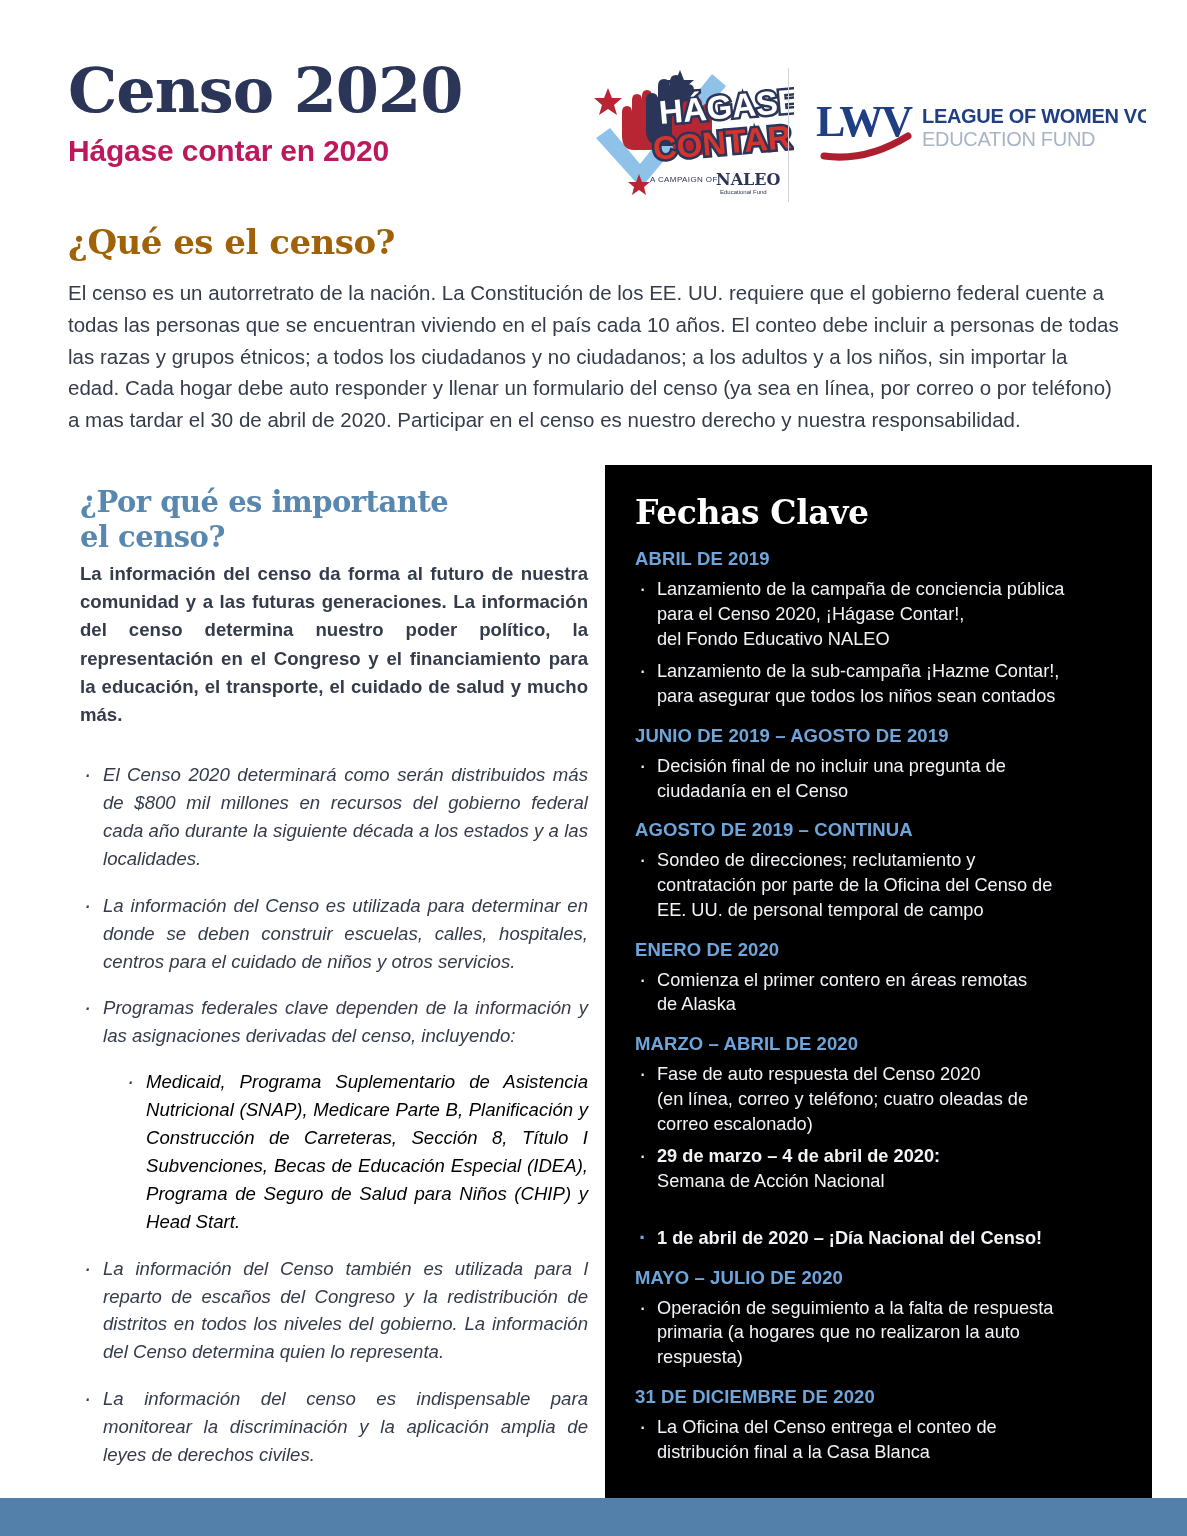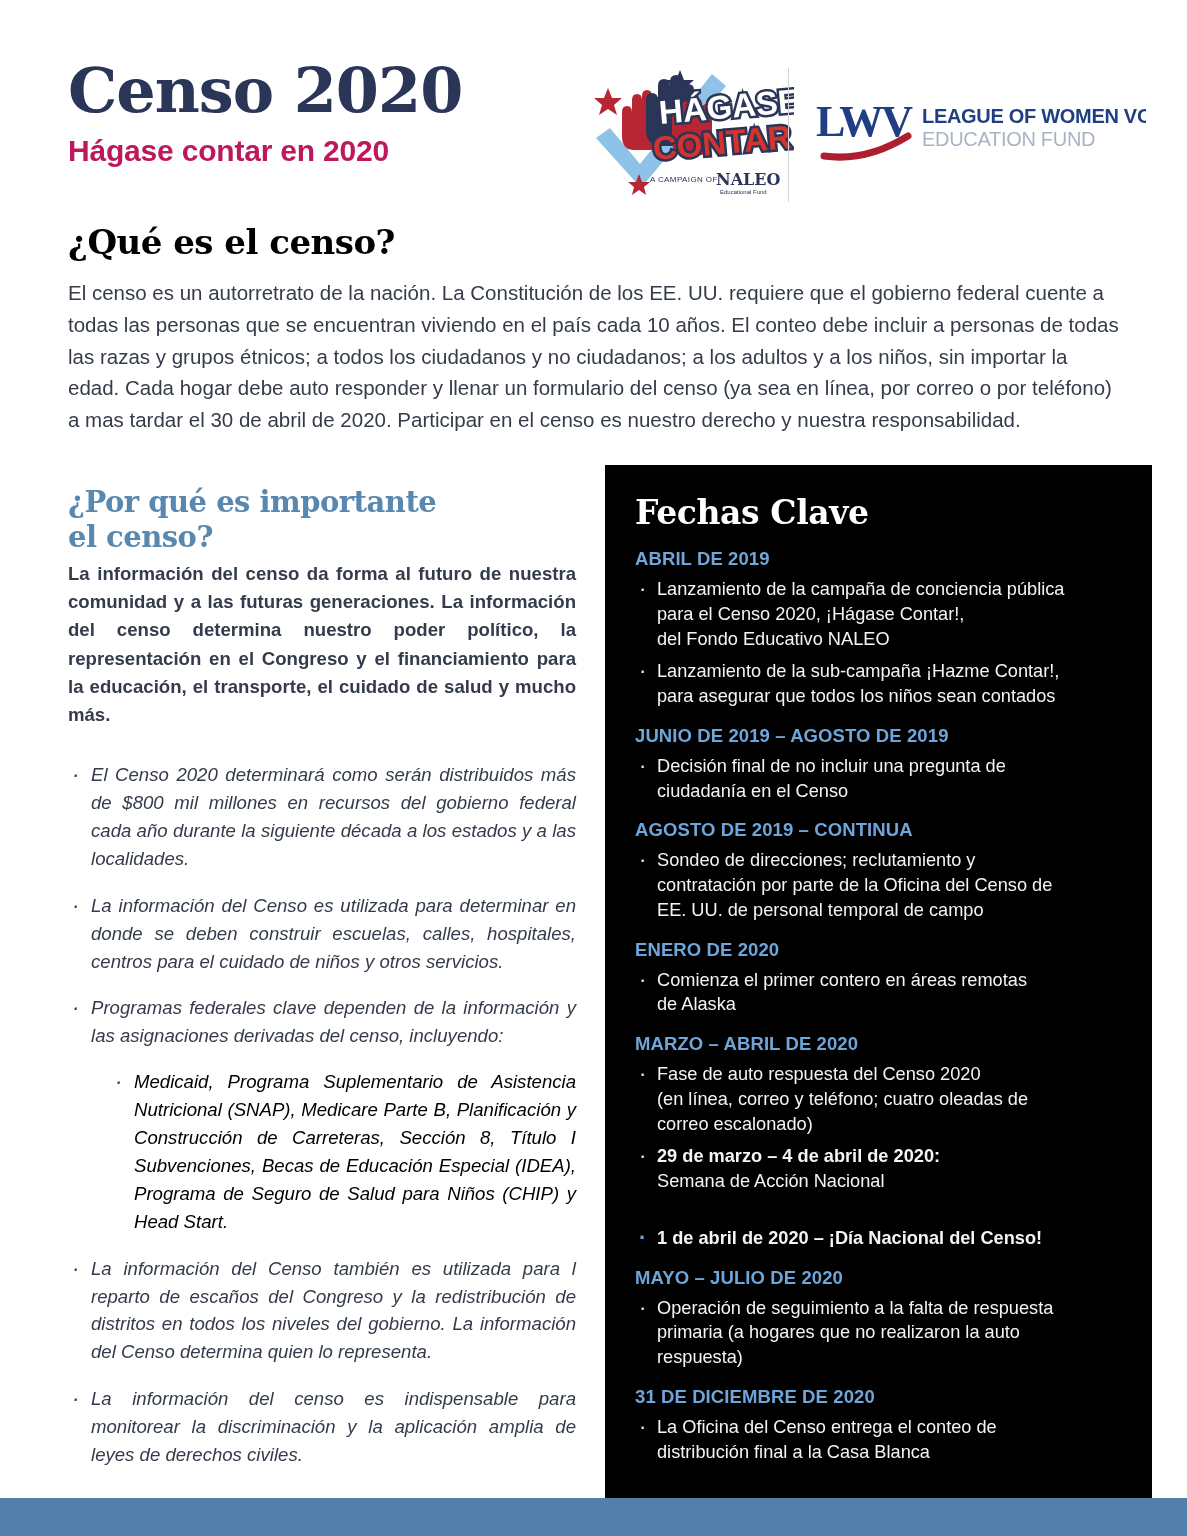--- a/index.html
+++ b/index.html
@@ -90,21 +90,21 @@
     top: 44px;
     width: 330px;
     height: 66px;
   }
   .lwv-svg { display: block; }
 
   
   .sec-heading {
     font-family: "DejaVu Serif", serif;
     font-weight: bold;
-    color: #000000;
+    color: #a16207;
     letter-spacing: -0.5px;
   }
 
   #what-heading {
     position: absolute;
     left: 68px;
     top: 222px;
     font-size: 34px;
   }
 
@@ -114,21 +114,21 @@
     top: 277px;
     width: 1055px;
     font-size: 20.5px;
     line-height: 1.55;
     color: #343b4a;
   }
 
   
   .left-col {
     position: absolute;
-    left: 68px;
+    left: 80px;
     top: 485px;
     width: 508px;
   }
 
   #why-heading {
     font-size: 29px;
     line-height: 1.22;
     color: #5887b0;
   }
 

